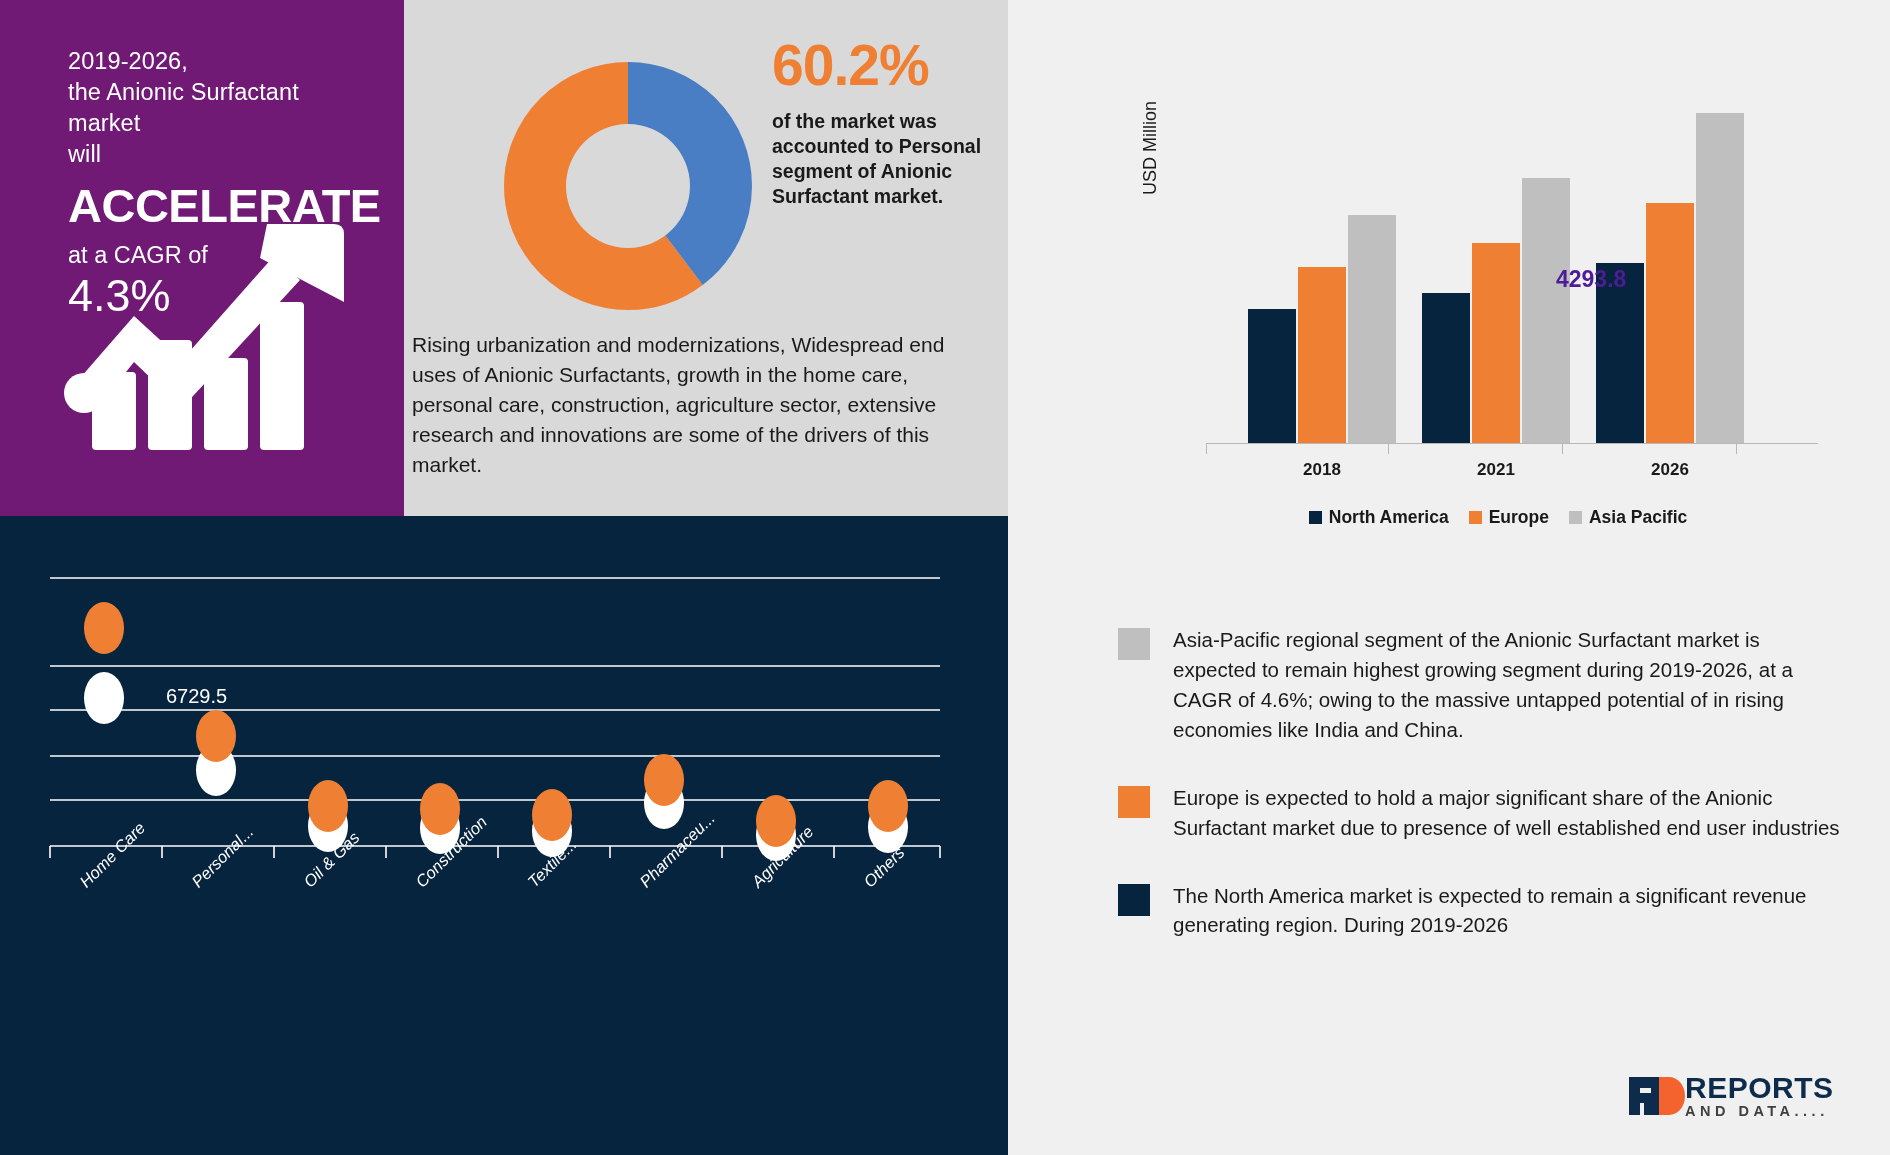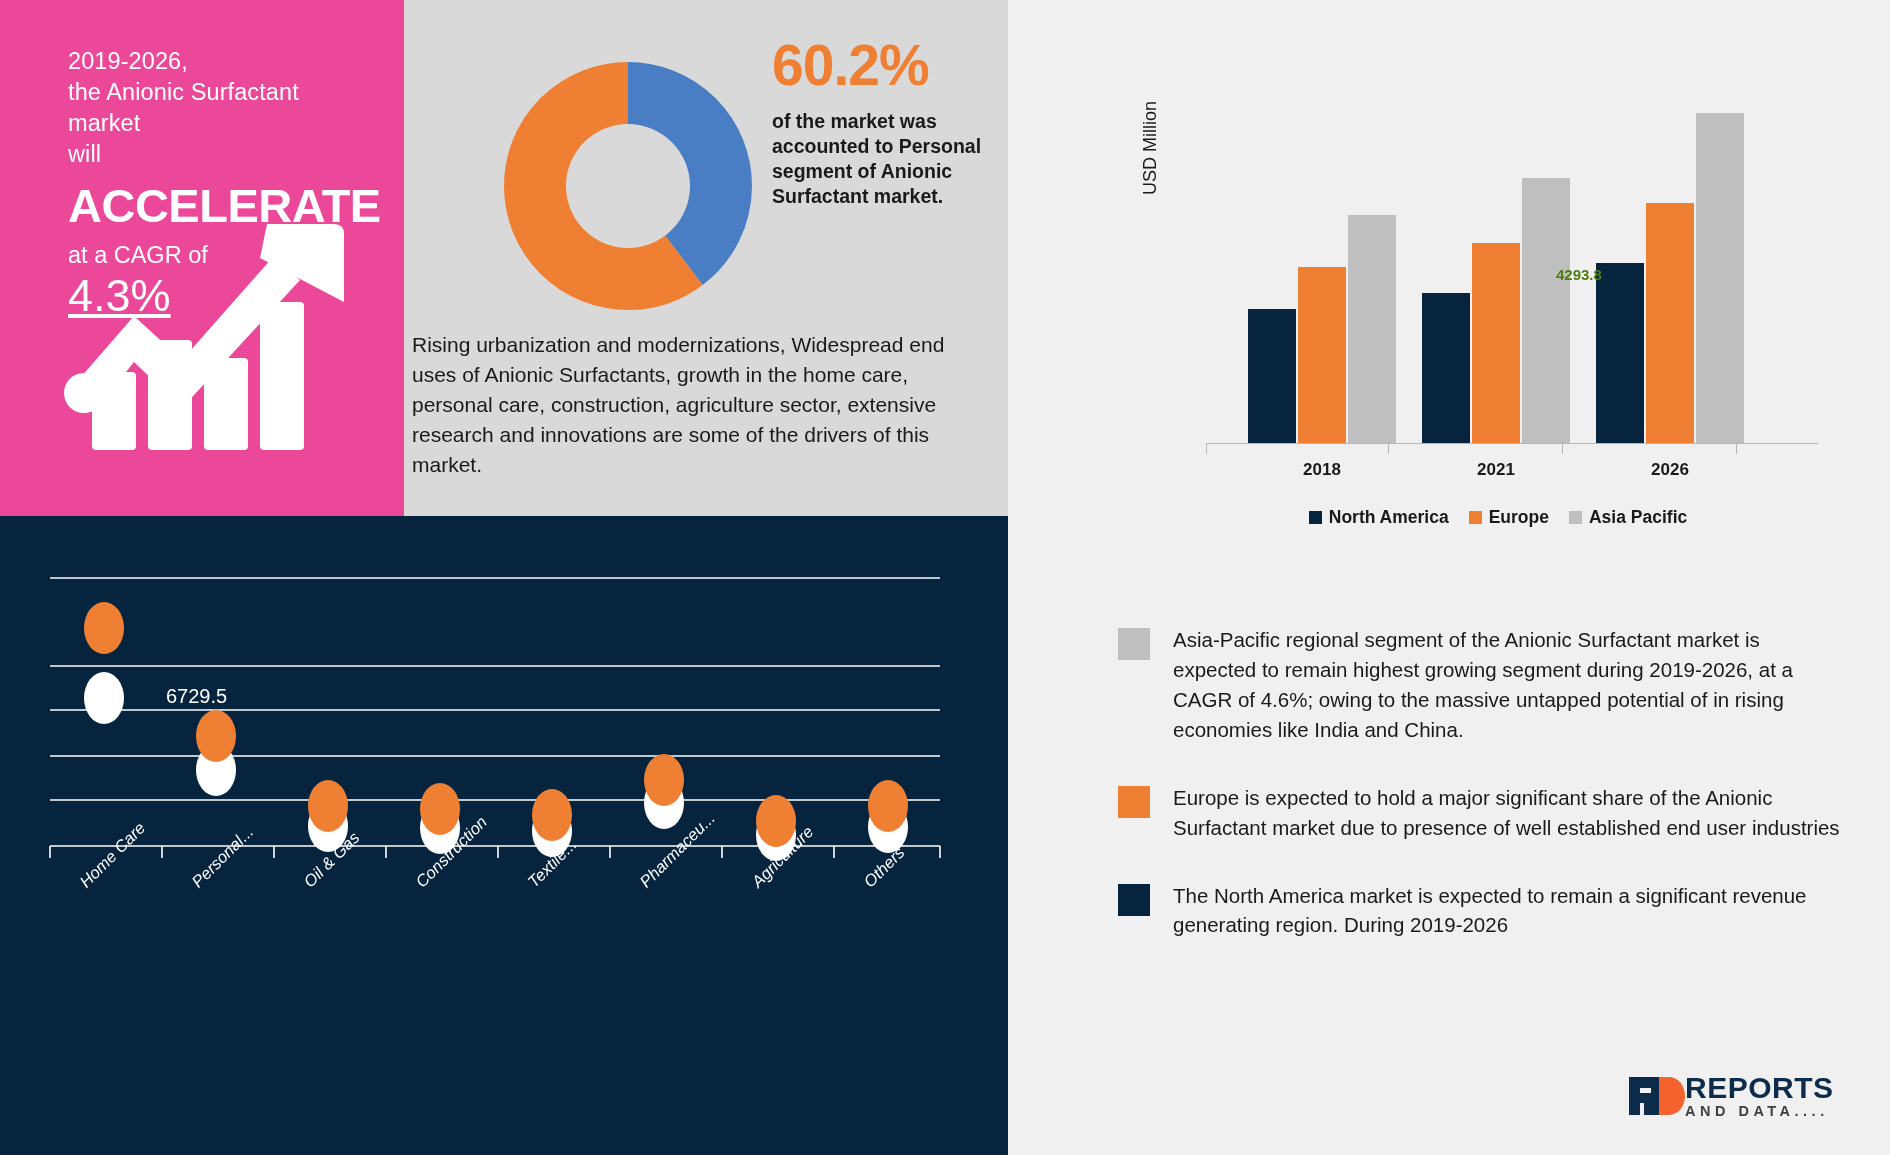--- a/index.html
+++ b/index.html
@@ -7,26 +7,26 @@
     width: 1890px; height: 1155px;
     font-family: "Liberation Sans", sans-serif;
     background: #ffffff;
     overflow: hidden;
   }
   .canvas { position: relative; width: 1890px; height: 1155px; }
 
   
   .panel-accelerate {
     position: absolute; left: 0; top: 0; width: 404px; height: 516px;
-    background: #ec4899; color: #ffffff; padding: 46px 28px 0 68px;
+    background: #701a75; color: #ffffff; padding: 46px 28px 0 68px;
   }
   .acc-lead { font-size: 23.5px; line-height: 1.32; font-weight: 400; letter-spacing: .1px; }
   .acc-big { font-size: 47px; font-weight: 700; letter-spacing: -0.5px; line-height: 1.18; margin-top: 8px; }
   .acc-sub { font-size: 23.5px; line-height: 1.3; margin-top: 6px; }
-  .acc-cagr { font-size: 45px; font-weight: 400; line-height: 1.05; margin-top: 2px; text-decoration: underline; }
+  .acc-cagr { font-size: 45px; font-weight: 400; line-height: 1.05; margin-top: 2px; }
   .growth-icon { position: absolute; left: 62px; top: 210px; width: 290px; height: 240px; }
 
   
   .panel-donut {
     position: absolute; left: 404px; top: 0; width: 604px; height: 516px;
     background: #d9d9d9;
   }
   .donut-wrap { position: absolute; left: 100px; top: 62px; width: 248px; height: 248px; }
   .pct-block { position: absolute; left: 368px; top: 36px; width: 210px; }
   .pct-number { font-size: 57px; font-weight: 700; color: #ef8033; line-height: 1.05; letter-spacing: -1px; }
@@ -58,21 +58,21 @@
     position: absolute; left: -18px; top: 75px; font-size: 18px; color: #1a1a1a;
     transform: rotate(-90deg); transform-origin: left top; white-space: nowrap;
   }
   .bc-axis { position: absolute; left: 48px; right: 20px; bottom: 76px; height: 1px; background: #b7b7b7; }
   .bc-tick { position: absolute; bottom: 66px; width: 1px; height: 10px; background: #b7b7b7; }
   .bc-xlabel {
     position: absolute; bottom: 40px; font-size: 17px; font-weight: 700;
     color: #1a1a1a; text-align: center; white-space: nowrap;
   }
   .bar { position: absolute; bottom: 77px; }
-  .bar-datalabel { position: absolute; font-size: 15px; font-weight: 700; color: #4d7c0f; white-space: nowrap; }
+  .bar-datalabel { position: absolute; font-size: 23px; font-weight: 700; color: #4c1d95; white-space: nowrap; }
   .bc-legend {
     position: absolute; left: 0; right: 0; bottom: -8px; display: flex;
     justify-content: center; gap: 20px; align-items: center;
   }
   .bc-legend .li { display: flex; align-items: center; gap: 7px; font-size: 17.5px; font-weight: 700; color: #1a1a1a; }
   .bc-swatch { width: 13px; height: 13px; display: inline-block; }
 
   .notes { position: absolute; left: 110px; top: 625px; width: 730px; }
   .note { display: flex; gap: 23px; margin-bottom: 38px; }
   .note-swatch { width: 32px; height: 32px; flex: 0 0 32px; margin-top: 3px; }

